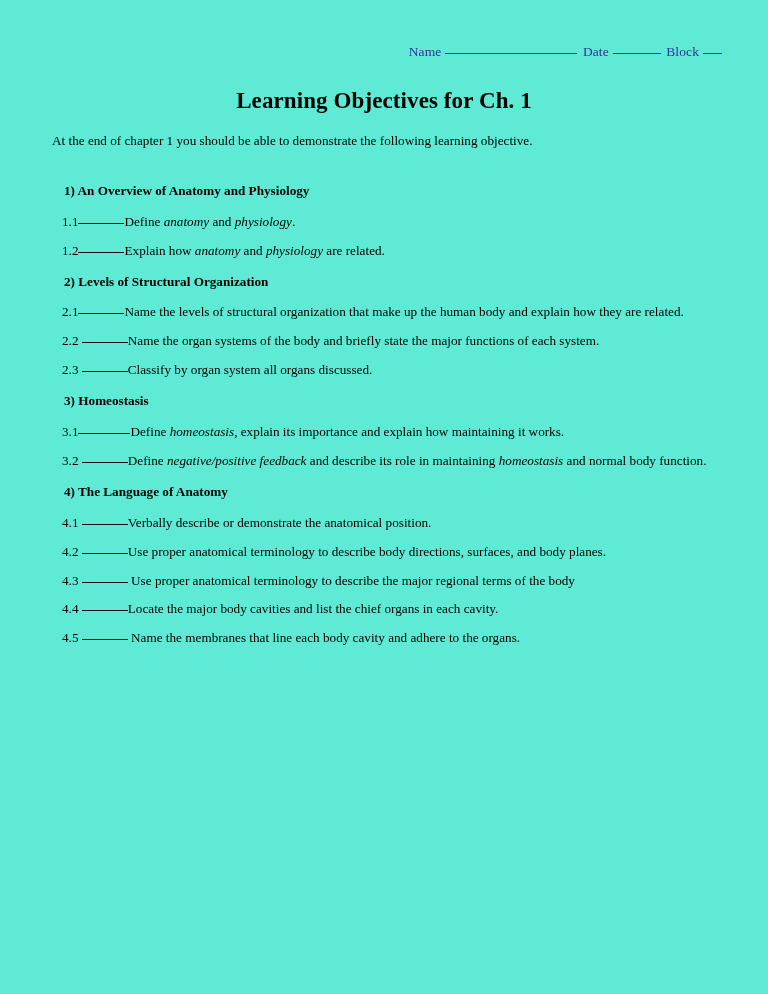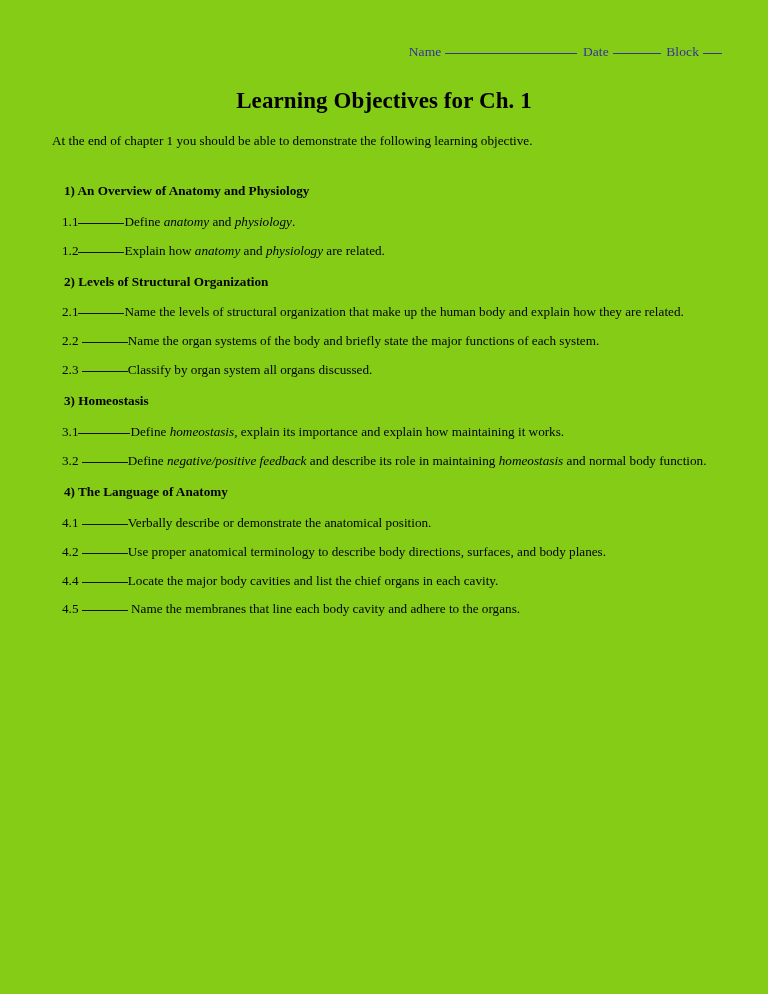--- a/index.html
+++ b/index.html
@@ -11,21 +11,21 @@
     width: 768px;
     height: 994px;
     font-family: "Liberation Serif", "DejaVu Serif", serif;
     color: #000000;
     position: relative;
     overflow: hidden;
   }
   .page {
     width: 768px;
     height: 994px;
-    background: #84cc16;
+    background: #5eead4;
     position: relative;
     box-sizing: border-box;
     padding: 0;
   }
   
   .doc-header {
     position: absolute;
     top: 44px;
     left: 46px;
     right: 44px;
@@ -118,18 +118,19 @@
         <p class="section-head">2) Levels of Structural Organization</p>
         <p class="objective"><span class="num">2.1</span><span class="blank" style="width: 46px;"></span><span>Name the levels of structural organization that make up the human body and explain how they are related.</span></p>
         <p class="objective"><span class="num">2.2 </span><span class="blank" style="width: 46px;"></span><span>Name the organ systems of the body and briefly state the major functions of each system.</span></p>
         <p class="objective"><span class="num">2.3 </span><span class="blank" style="width: 46px;"></span><span>Classify by organ system all organs discussed.</span></p>
         <p class="section-head">3) Homeostasis</p>
         <p class="objective"><span class="num">3.1</span><span class="blank" style="width: 52px;"></span><span>Define <i>homeostasis</i>, explain its importance and explain how maintaining it works.</span></p>
         <p class="objective"><span class="num">3.2 </span><span class="blank" style="width: 46px;"></span><span>Define <i>negative/positive feedback</i> and describe its role in maintaining <i>homeostasis</i> and normal body function.</span></p>
         <p class="section-head">4) The Language of Anatomy</p>
         <p class="objective"><span class="num">4.1 </span><span class="blank" style="width: 46px;"></span><span>Verbally describe or demonstrate the anatomical position.</span></p>
         <p class="objective"><span class="num">4.2 </span><span class="blank" style="width: 46px;"></span><span>Use proper anatomical terminology to describe body directions, surfaces, and body planes.</span></p>
+        <p class="objective"><span class="num">4.3 </span><span class="blank" style="width: 46px;"></span><span> Use proper anatomical terminology to describe the major regional terms of the body</span></p>
         <p class="objective"><span class="num">4.4 </span><span class="blank" style="width: 46px;"></span><span>Locate the major body cavities and list the chief organs in each cavity.</span></p>
         <p class="objective"><span class="num">4.5 </span><span class="blank" style="width: 46px;"></span><span> Name the membranes that line each body cavity and adhere to the organs.</span></p>
       </div>
   </div>
 
 </div>
 
 </body></html>

